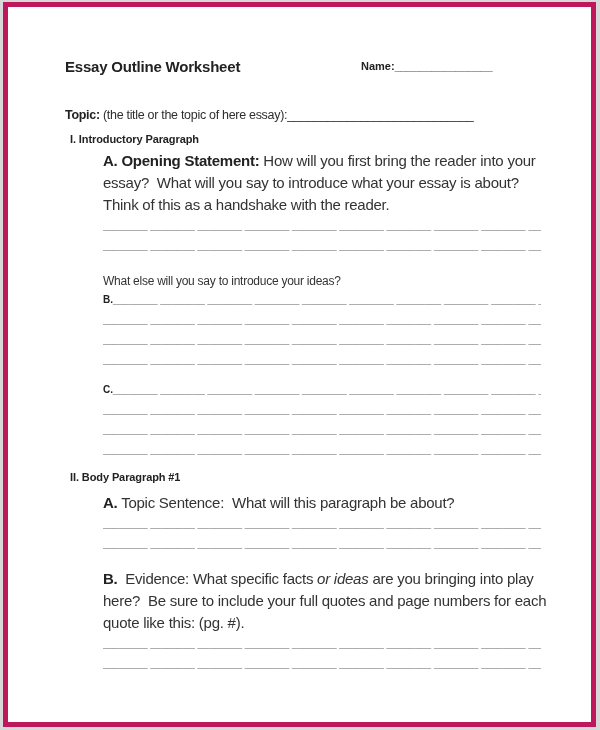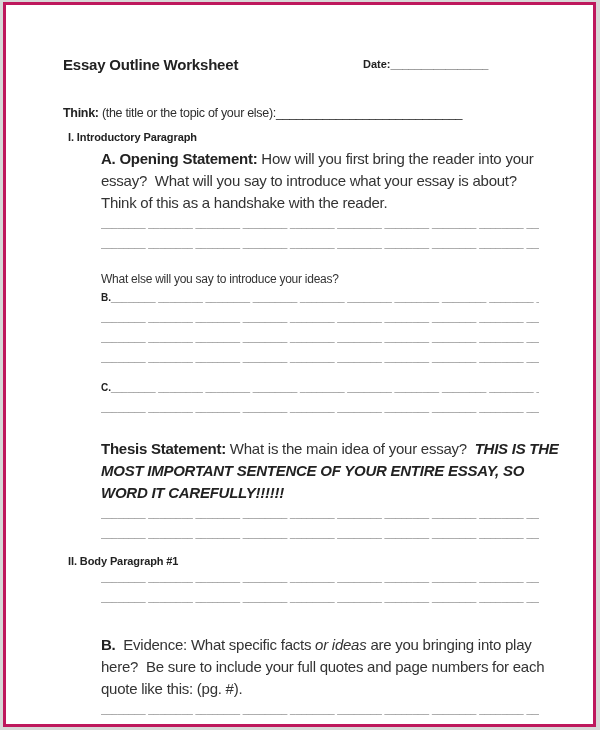--- a/index.html
+++ b/index.html
@@ -7,21 +7,21 @@
     width:600px; height:730px;
     background:#d8d8d8;
     position:relative;
     font-family:"Liberation Sans","DejaVu Sans",sans-serif;
     color:#2e2e2e;
     overflow:hidden;
   }
   .paper {
     position:absolute; top:2px; left:3px; right:4px; bottom:3px;
     background:#ffffff;
-    border:3px solid #be185d;
+    border:5px solid #be185d;
     box-sizing:border-box;
     padding-top:50px;
   }
   .header { display:flex; align-items:flex-start; padding:0 0 0 57px; height:38px; }
   .title { font-size:15px; font-weight:bold; line-height:20px; letter-spacing:-0.2px; margin:0; color:#222; }
   .namedate { margin-left:auto; width:138px; margin-right:92px; font-size:11px; font-weight:bold; color:#222; }
   .nd-row { line-height:19px; white-space:nowrap; }
   .nd-line { letter-spacing:0; }
   .topic { margin:10px 0 0 57px; font-size:12.5px; line-height:20px; letter-spacing:-0.3px; white-space:nowrap; overflow:hidden; width:500px; }
   .topic .lbl { font-weight:bold; color:#222; }
@@ -29,21 +29,21 @@
   .sh1 { margin-top:7px; }
   .sh2 { margin-top:10px; }
   .para {
     margin-left:95px; width:458px;
     font-size:15px; line-height:22px; letter-spacing:-0.25px;
     white-space:pre-wrap; color:#333;
   }
   .p-a   { margin-top:4px; }
   .p-th  { margin-top:20px; }
   .p-2a  { margin-top:8px; line-height:22px; }
-  .p-2b  { margin-top:26px; }
+  .p-2b  { margin-top:14px; }
   .b { font-weight:bold; color:#222; }
   .bi { font-weight:bold; font-style:italic; color:#222; }
   .it { font-style:italic; }
   .rule {
     margin-left:95px; width:438px; height:20px; line-height:20px;
     overflow:hidden; white-space:nowrap;
     font-size:10px; color:#8f8f8f; letter-spacing:0;
   }
   .labeled-line {
     margin-left:95px; width:438px; height:20px; line-height:20px;
@@ -55,53 +55,53 @@
   .mt10 { margin-top:10px; }
 </style>
 </head>
 <body>
 
 <div class="paper">
 
   <div class="header">
     <h1 class="title">Essay Outline Worksheet</h1>
     <div class="namedate">
-      <div class="nd-row"><span>Date:</span><span class="nd-line">________________</span></div>
+      <div class="nd-row"><span>Name:</span><span class="nd-line">________________</span></div>
     </div>
   </div>
 
-  <div class="topic"><span class="lbl">Think:</span><span> (the title or the topic of your else):</span><span>____________________________</span></div>
+  <div class="topic"><span class="lbl">Topic:</span><span> (the title or the topic of here essay):</span><span>____________________________</span></div>
 
   <div>
     <div class="sec-heading sh1">I. Introductory Paragraph</div>
 
     <div class="para p-a"><span class="b">A. Opening Statement:</span><span> How will you first bring the reader into your essay?  What will you say to introduce what your essay is about?  Think of this as a handshake with the reader.</span></div>
 
     <div class="rule">________ ________ ________ ________ ________ ________ ________ ________ ________ ________ ________ ________</div>
     <div class="rule">________ ________ ________ ________ ________ ________ ________ ________ ________ ________ ________ ________</div>
 
     <div class="q">What else will you say to introduce your ideas?</div>
 
     <div class="labeled-line"><span class="lbl">B.</span><span class="fill">________ ________ ________ ________ ________ ________ ________ ________ ________ ________ ________ ________</span></div>
     <div class="rule">________ ________ ________ ________ ________ ________ ________ ________ ________ ________ ________ ________</div>
     <div class="rule">________ ________ ________ ________ ________ ________ ________ ________ ________ ________ ________ ________</div>
     <div class="rule">________ ________ ________ ________ ________ ________ ________ ________ ________ ________ ________ ________</div>
 
     <div class="labeled-line mt10" style="margin-top:10px;"><span class="lbl">C.</span><span class="fill">________ ________ ________ ________ ________ ________ ________ ________ ________ ________ ________ ________</span></div>
     <div class="rule">________ ________ ________ ________ ________ ________ ________ ________ ________ ________ ________ ________</div>
 
-    <div class="para p-th"><span class="b">Thesis Statement:</span><span> What is the main idea of your essay?  </span><span class="bi">THIS IS THE MOST IMPORTANT SENTENCE OF YOUR ENTIRE ESSAY, SO WORD IT CAREFULLY!!!!!!</span></div>
 
     <div class="rule">________ ________ ________ ________ ________ ________ ________ ________ ________ ________ ________ ________</div>
     <div class="rule">________ ________ ________ ________ ________ ________ ________ ________ ________ ________ ________ ________</div>
   </div>
 
   <div>
     <div class="sec-heading sh2">II. Body Paragraph #1</div>
 
+    <div class="para p-2a"><span class="b">A.</span><span> Topic Sentence:  What will this paragraph be about?</span></div>
 
     <div class="rule">________ ________ ________ ________ ________ ________ ________ ________ ________ ________ ________ ________</div>
     <div class="rule">________ ________ ________ ________ ________ ________ ________ ________ ________ ________ ________ ________</div>
 
     <div class="para p-2b"><span class="b">B.</span><span>  Evidence: What specific facts </span><span class="it">or ideas</span><span> are you bringing into play here?  Be sure to include your full quotes and page numbers for each quote like this: (pg. #).</span></div>
 
     <div class="rule">________ ________ ________ ________ ________ ________ ________ ________ ________ ________ ________ ________</div>
     <div class="rule">________ ________ ________ ________ ________ ________ ________ ________ ________ ________ ________ ________</div>
   </div>
 

